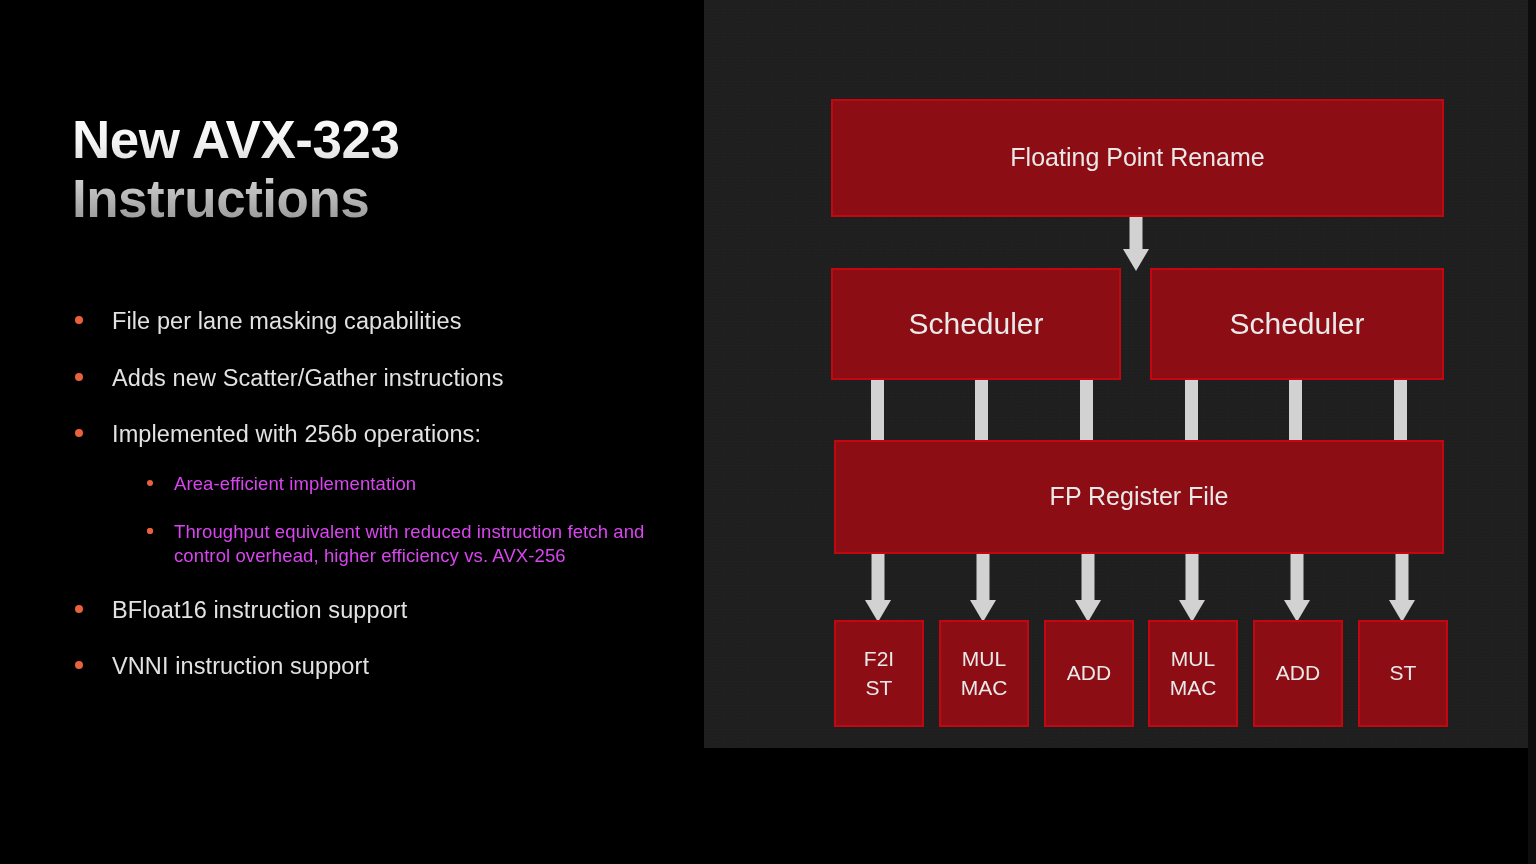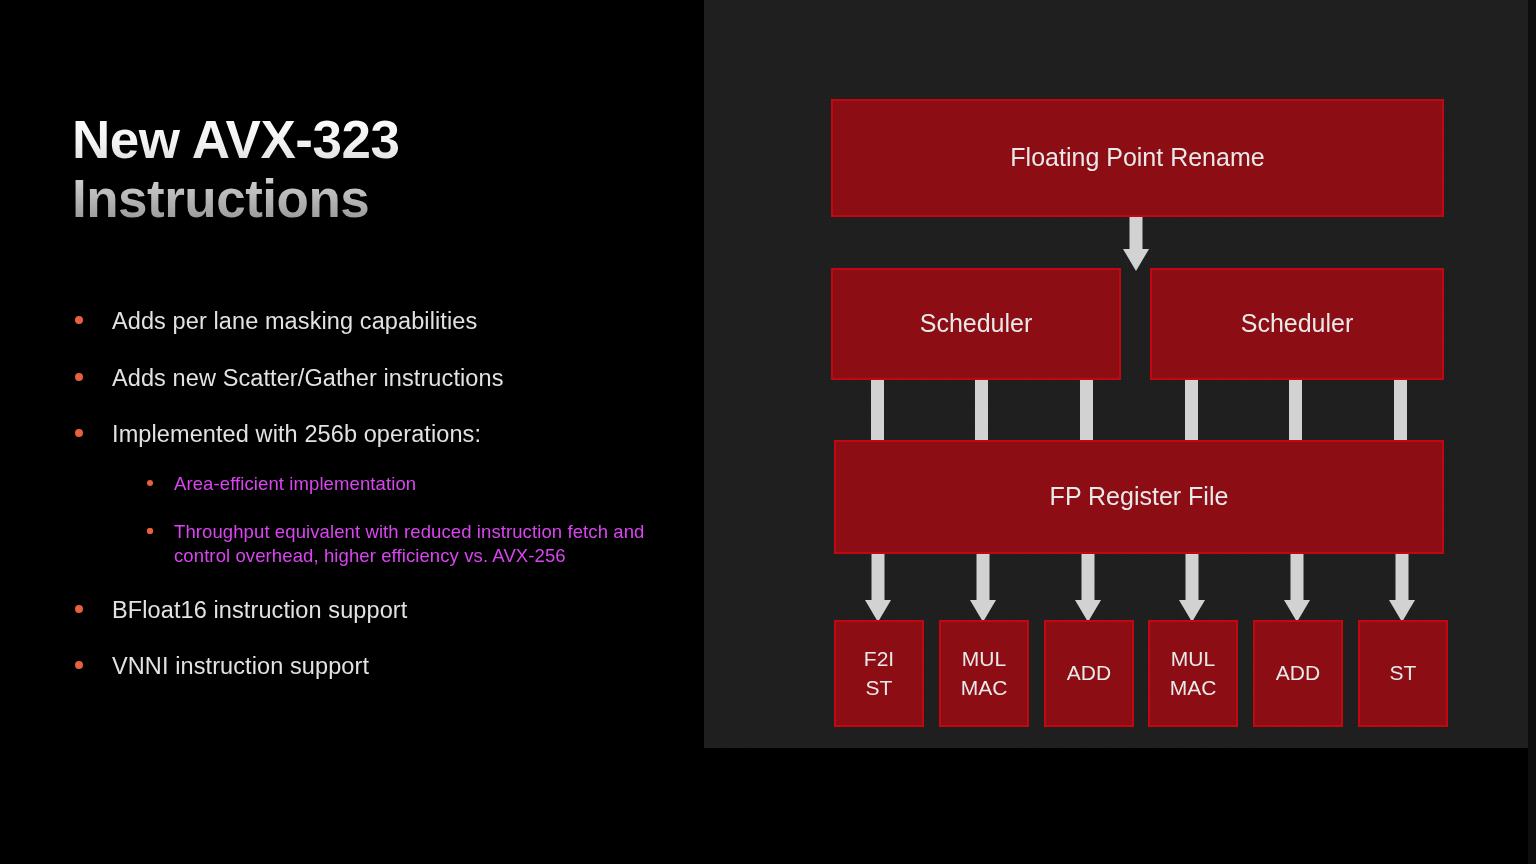--- a/index.html
+++ b/index.html
@@ -134,21 +134,21 @@
     color: #e9e9e9;
     display: flex;
     align-items: center;
     justify-content: center;
     text-align: center;
     line-height: 1.35;
     white-space: pre-line;
   }
 
   .node-wide   { font-size: 25px; }
-  .node-sched  { font-size: 25px; }
+  .node-sched  { font-size: 30px; }
   .node-exec   { font-size: 21px; }
 
   
   .conn-bar {
     position: absolute;
     width: 13px;
     background: #d2d2d2;
   }
 
   
@@ -182,21 +182,21 @@
 
   <div id="left-pane">
 
     <div id="page-title">New AVX-323
 Instructions</div>
 
     <div id="bullet-list">
 
       <div class="bullet-row bullet-l1">
         <span class="dot"></span>
-        <span>Adds per lane masking capabilities</span>
+        <span>File per lane masking capabilities</span>
       </div>
 
       <div class="bullet-row bullet-l1">
         <span class="dot"></span>
         <span>Adds new Scatter/Gather instructions</span>
       </div>
 
       <div class="bullet-row bullet-l1">
         <span class="dot"></span>
         <span>Implemented with 256b operations:</span>

